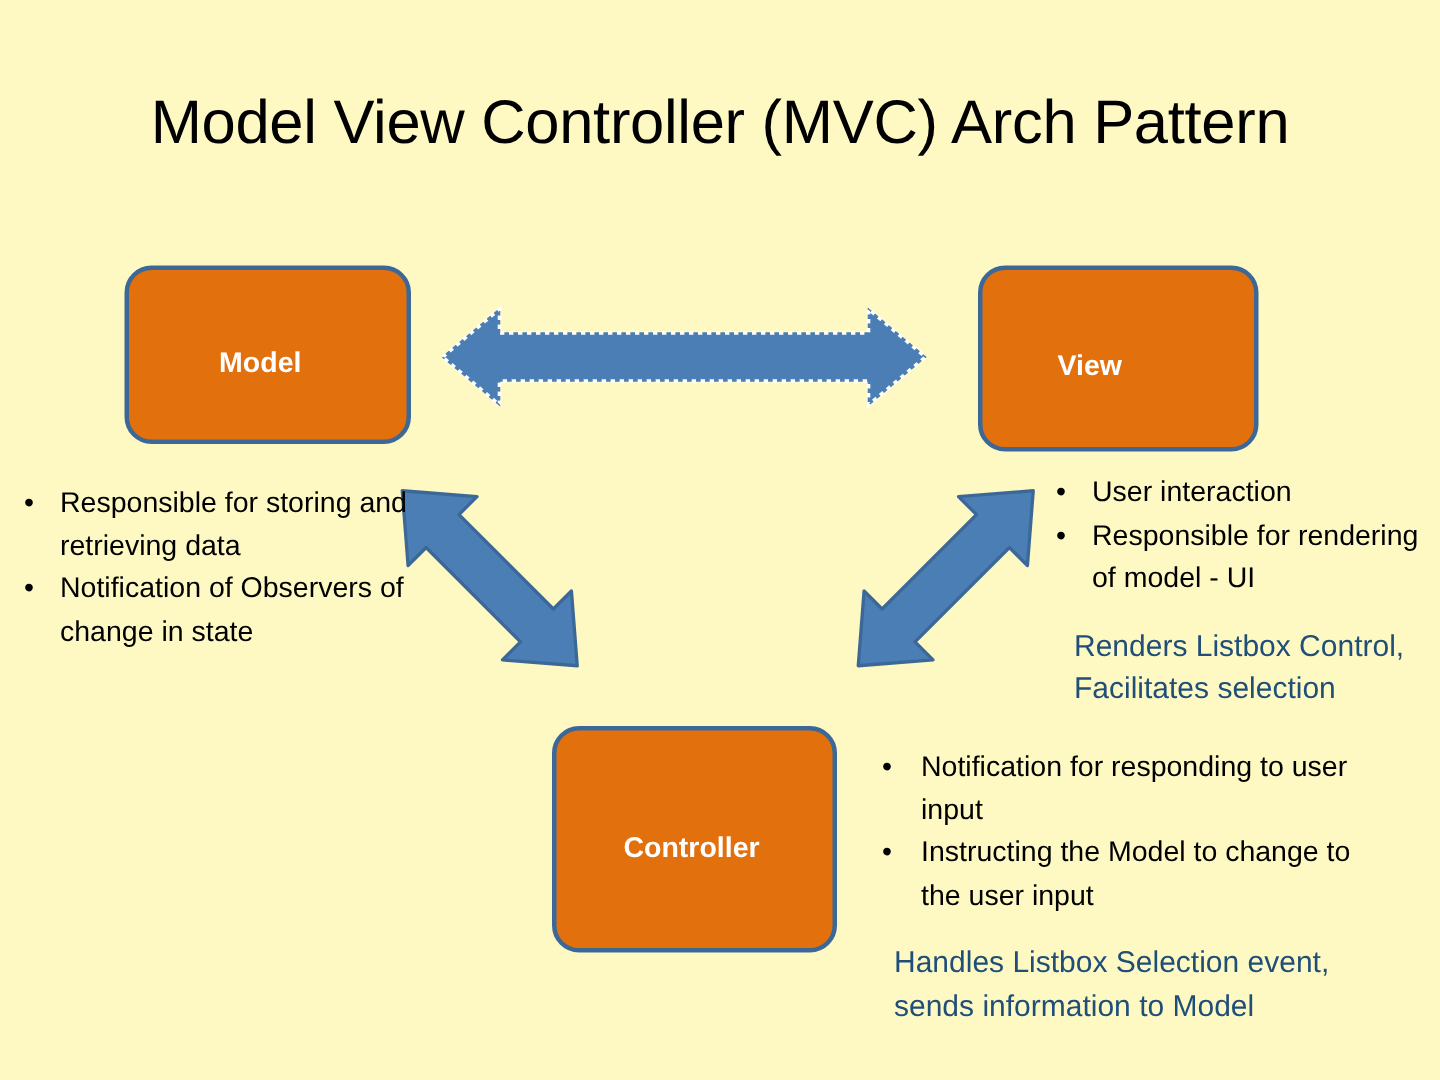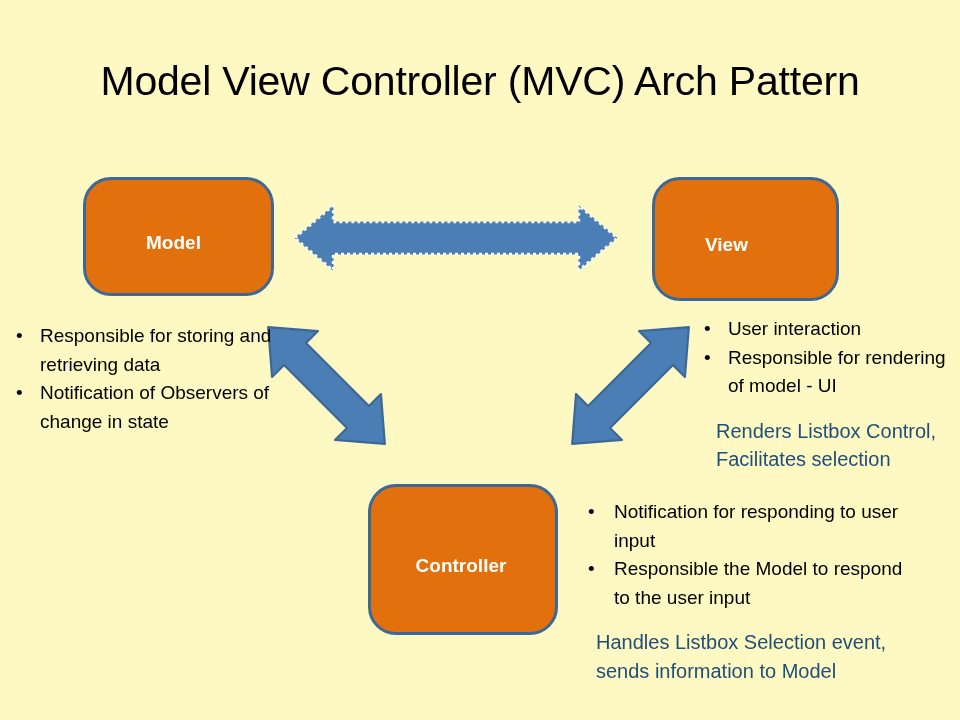--- a/index.html
+++ b/index.html
@@ -29,21 +29,21 @@
     color: #000000;
     letter-spacing: -0.2px;
     white-space: nowrap;
   }
 
   
   .node {
     position: absolute;
     background: #E2700D;
     border: 3px solid #3C6898;
-    border-radius: 28px;
+    border-radius: 18px;
     box-sizing: border-box;
     display: flex;
     align-items: center;
     justify-content: center;
   }
   .node-label {
     color: #ffffff;
     font-family: "Liberation Sans", sans-serif;
     font-size: 19px;
     font-weight: bold;
@@ -160,18 +160,18 @@
     <ul class="bullets">
       <li>User interaction</li>
       <li>Responsible for rendering of model - UI</li>
     </ul>
     <p class="note">Renders Listbox Control, Facilitates selection</p>
   </div>
 
   <div class="txt-block" id="block-controller">
     <ul class="bullets">
       <li>Notification for responding to user input</li>
-      <li>Responsible the Model to respond to the user input</li>
+      <li>Instructing the Model to change to the user input</li>
     </ul>
     <p class="note">Handles  Listbox Selection event, sends information to Model</p>
   </div>
 
 </div>
 
 </body></html>

